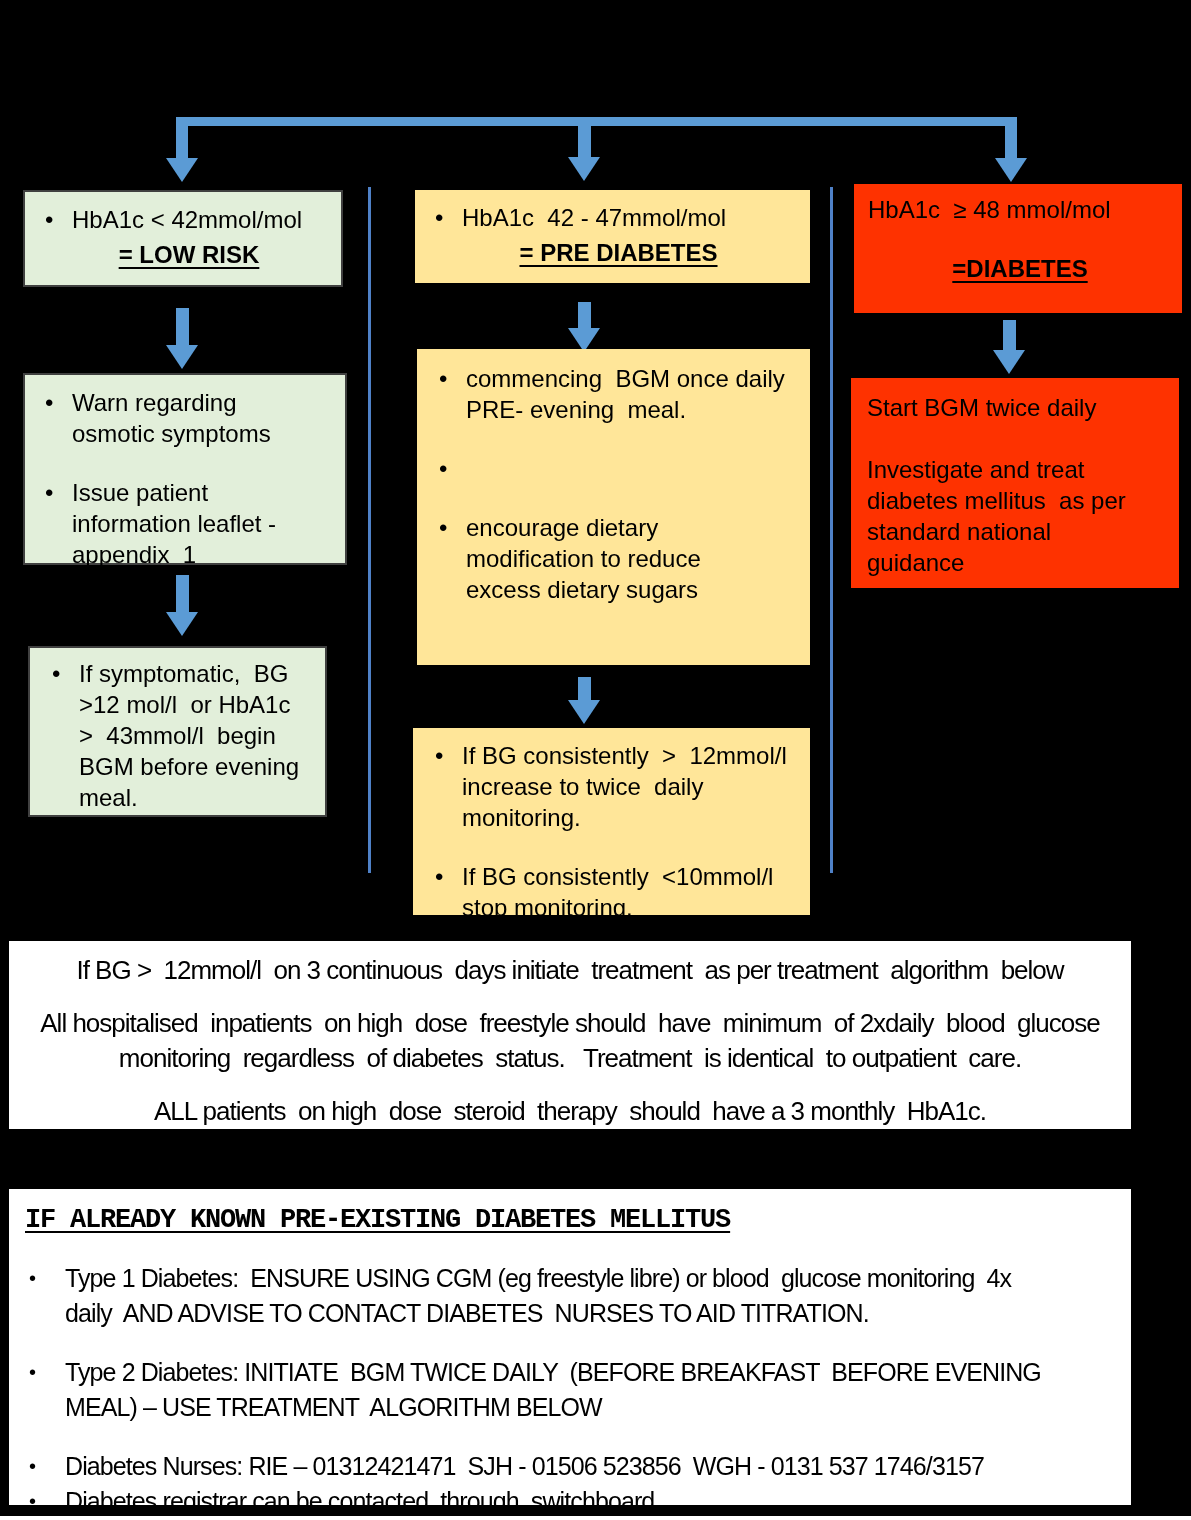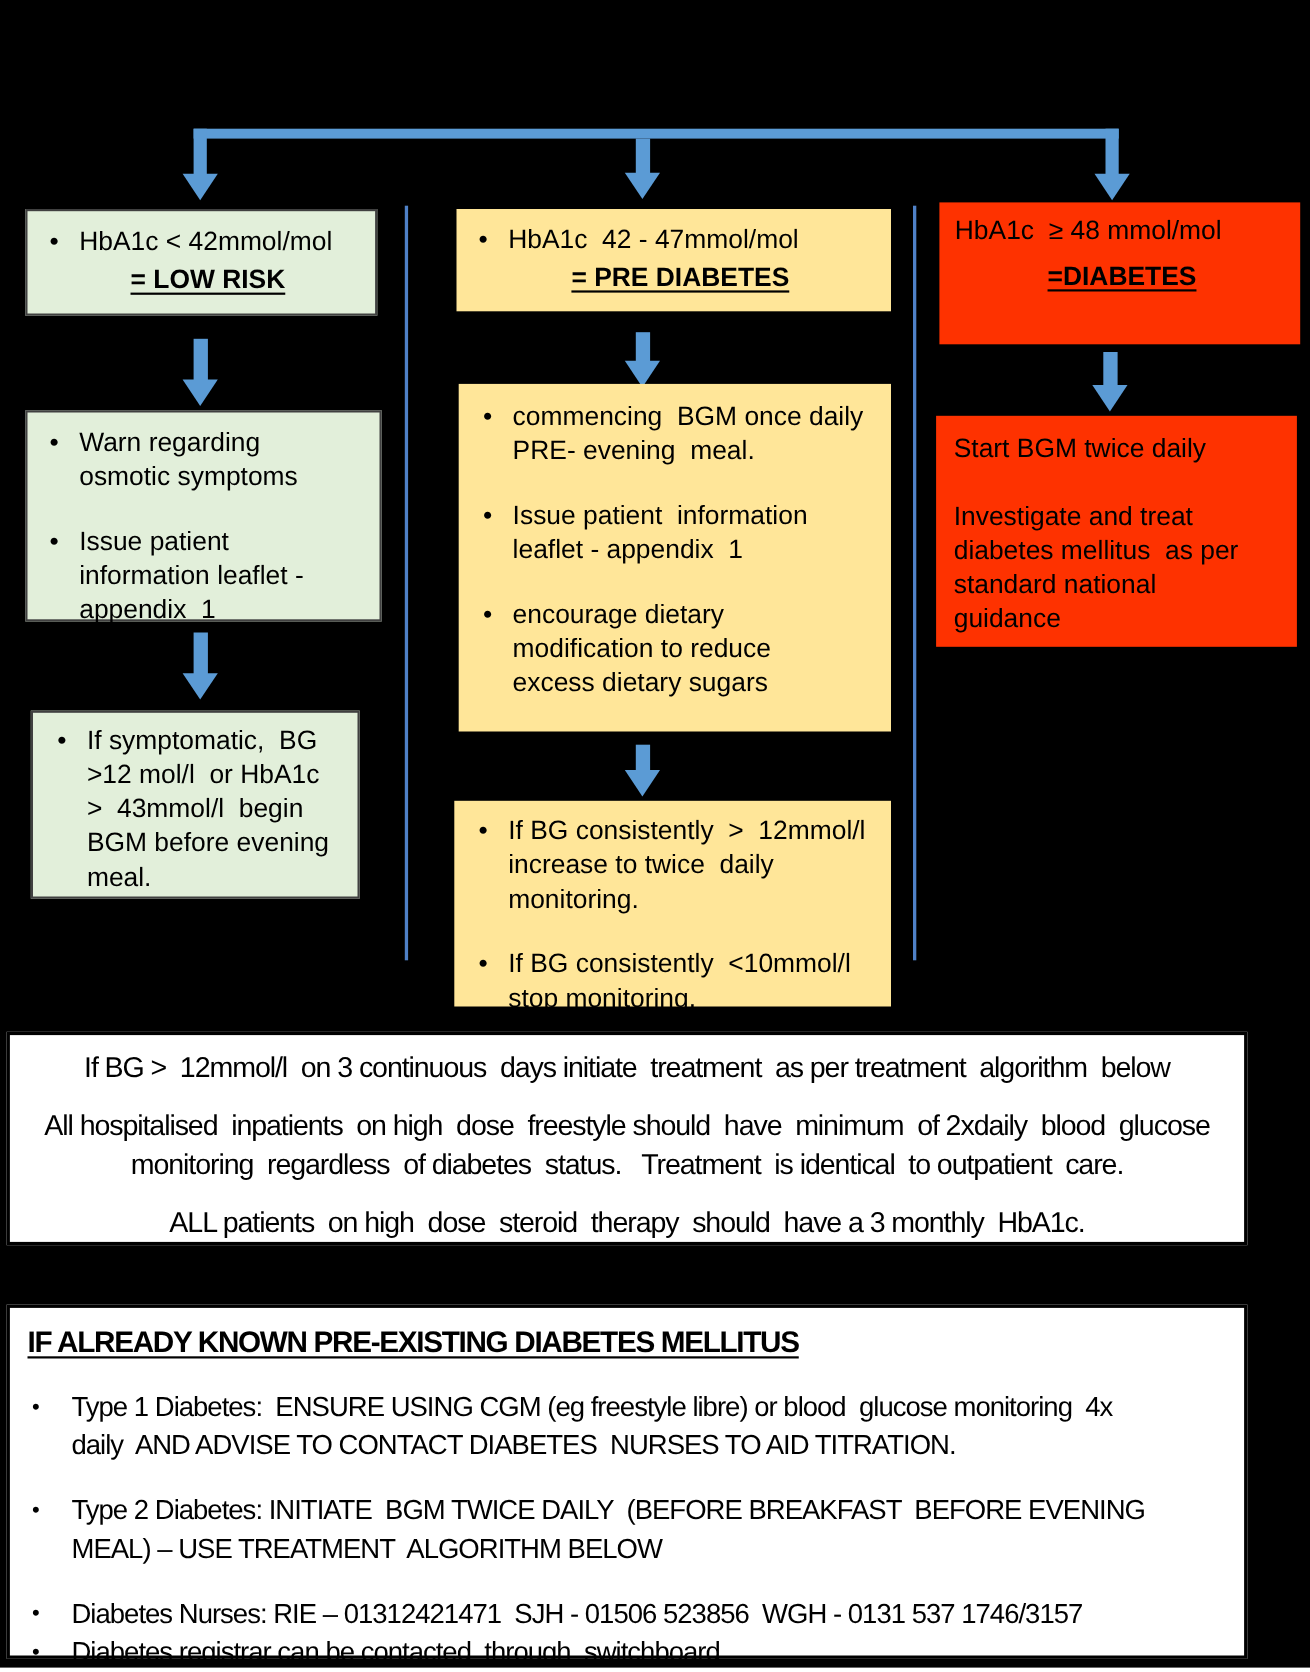--- a/index.html
+++ b/index.html
@@ -33,21 +33,21 @@
   .gap{margin-top:28px;}
   .boxtitle{text-align:center;font-weight:bold;margin-top:4px;}
   .u{text-decoration:underline;text-decoration-thickness:2px;text-underline-offset:4px;}
   .rline{white-space:pre-wrap;}
   
   .note{position:absolute;background:#fff;border:3px solid #000;box-sizing:border-box;
     color:#000;}
   .note-body{padding:12px 16px;}
   .note p{margin:0 0 18px;font-size:26px;line-height:35px;letter-spacing:-1px;white-space:pre-wrap;text-align:center;}
   .note p:last-child{margin-bottom:0;}
-  .kheading{font-size:27px;font-weight:bold;letter-spacing:-1.2px;margin:4px 0 26px;}
+  .kheading{font-size:27px;font-weight:bold;letter-spacing:-1.2px;margin:4px 0 26px;font-family:Liberation Mono, monospace;}
   .kb{display:flex;font-size:25px;line-height:35px;letter-spacing:-0.9px;margin-bottom:24px;}
   .kb .kbul{flex:0 0 36px;padding-left:4px;font-size:20px;}
   .kb .kbtxt{white-space:pre-wrap;}
   .kb.tight{margin-bottom:0;}
   .pagestrip{position:absolute;background:#fff;}
 </style>
 </head>
 <body>
 
 <div class="canvas">
@@ -118,22 +118,20 @@
   <div class="ahead" style="left:568px;top:328px"></div>
 
   <div class="box yellow" style="left:417px;top:349px;width:393px;height:316px;padding:14px 6px 0 22px">
     <div class="brow">
       <span class="bul">•</span>
       <span class="btxt">commencing  BGM once daily
 PRE- evening  meal.</span>
     </div>
     <div class="brow gap">
       <span class="bul">•</span>
-      <span class="btxt">Issue patient  information
-leaflet - appendix  1</span>
     </div>
     <div class="brow gap">
       <span class="bul">•</span>
       <span class="btxt">encourage dietary
 modification to reduce
 excess dietary sugars</span>
     </div>
   </div>
 
   <div class="stem" style="left:578px;top:677px;height:24px"></div>
@@ -148,21 +146,21 @@
     </div>
     <div class="brow gap">
       <span class="bul">•</span>
       <span class="btxt">If BG consistently  &lt;10mmol/l
 stop monitoring.</span>
     </div>
   </div>
 
   <div class="box red" style="left:854px;top:184px;width:328px;height:129px;padding:10px 10px 12px 14px">
     <div class="rline">HbA1c  ≥ 48 mmol/mol</div>
-    <div class="boxtitle" style="margin-top:11px">
+    <div class="boxtitle" style="margin-top:28px">
       <span class="u">=DIABETES</span>
     </div>
   </div>
 
   <div class="stem" style="left:1003px;top:320px;height:30px"></div>
   <div class="ahead" style="left:993px;top:350px"></div>
 
   <div class="box red" style="left:851px;top:378px;width:328px;height:210px;padding:14px 10px 0 16px">
     <div class="rline">Start BGM twice daily</div>
     <div class="rline" style="margin-top:31px">Investigate and treat

